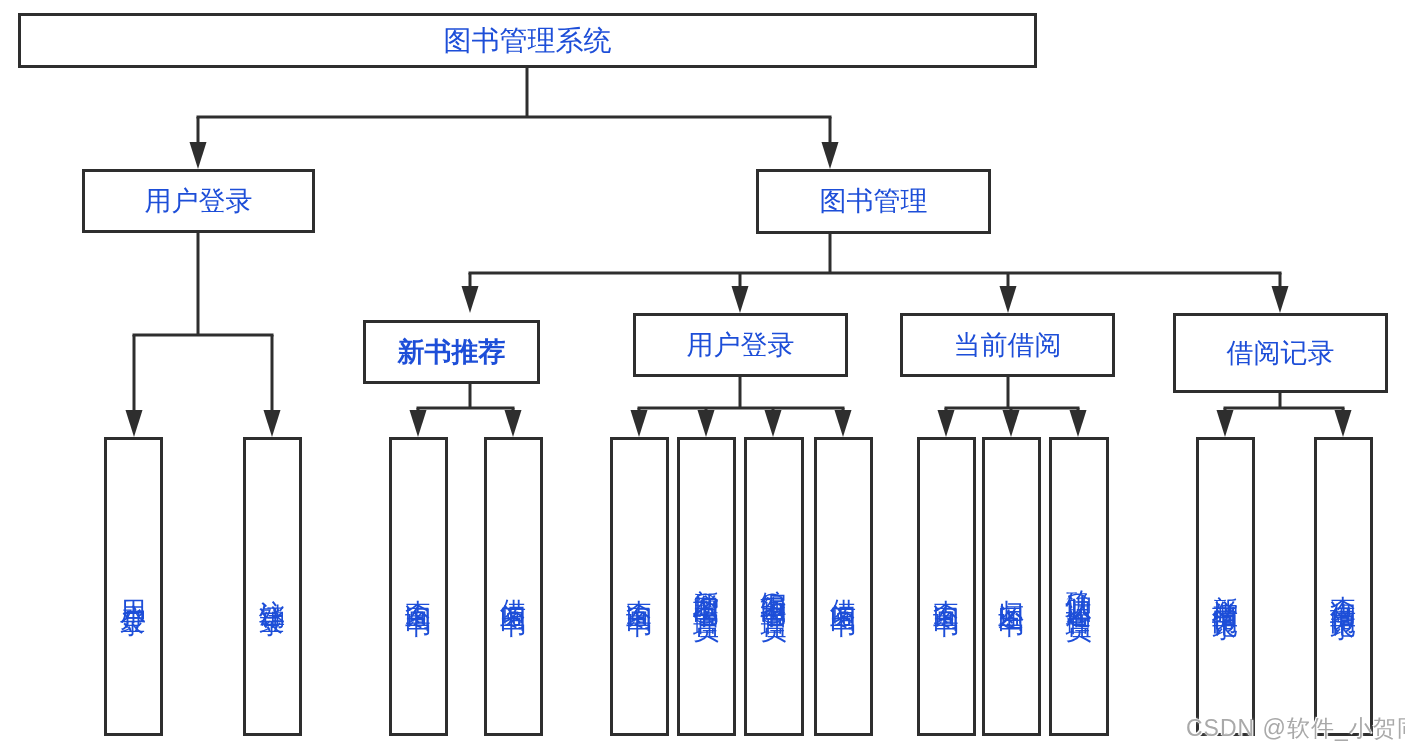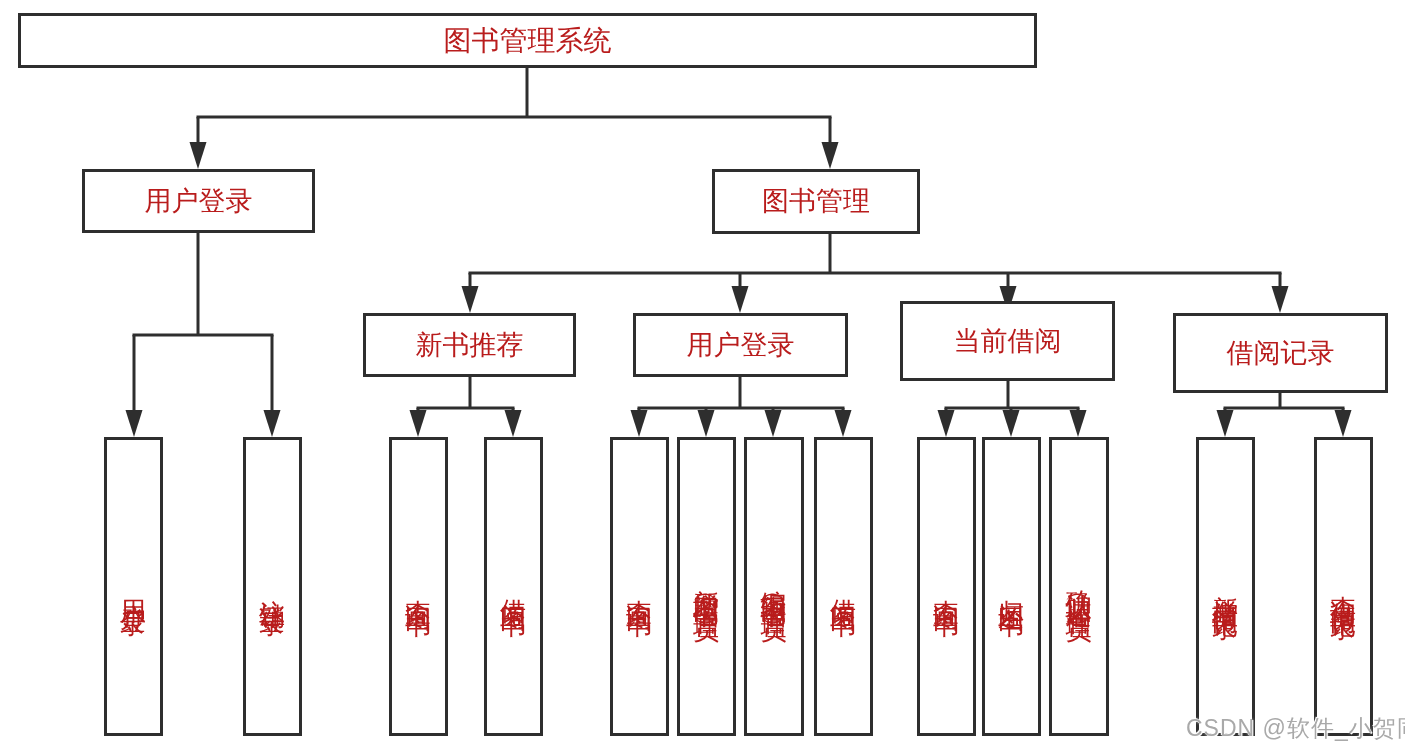--- a/index.html
+++ b/index.html
@@ -19,21 +19,21 @@
     position: absolute;
     left: 0;
     top: 0;
     z-index: 0;
   }
   .node {
     position: absolute;
     box-sizing: border-box;
     background: #ffffff;
     border: 3px solid #2e2e2e;
-    color: #b91c1c;
+    color: #1d4ed8;
     display: flex;
     align-items: center;
     justify-content: center;
     z-index: 1;
     font-size: 27px;
     line-height: 1;
     white-space: nowrap;
   }
   .node.root { font-size: 28px; }
   .node.v {
@@ -111,25 +111,25 @@
       <polygon points="1069.5,410 1086.5,410 1078,437" fill="#2e2e2e"></polygon>
       <line x1="1225" y1="408" x2="1225" y2="417" stroke="#2e2e2e" stroke-width="3"></line>
       <polygon points="1216.5,410 1233.5,410 1225,437" fill="#2e2e2e"></polygon>
       <line x1="1343" y1="408" x2="1343" y2="417" stroke="#2e2e2e" stroke-width="3"></line>
       <polygon points="1334.5,410 1351.5,410 1343,437" fill="#2e2e2e"></polygon>
     </svg>
 
   <div class="node root" style="left:18px; top:13px; width:1019px; height:55px;">图书管理系统</div>
 
   <div class="node" style="left:82px; top:169px; width:233px; height:64px;">用户登录</div>
-  <div class="node" style="left:712px; top:169px; width:208px; height:65px;">图书管理</div>
+  <div class="node" style="left:756px; top:169px; width:235px; height:65px;">图书管理</div>
 
-  <div class="node" style="left:363px; top:313px; width:213px; height:64px;">新书推荐</div>
+  <div class="node" style="left:363px; top:320px; width:177px; height:64px;font-weight:bold;">新书推荐</div>
   <div class="node" style="left:633px; top:313px; width:215px; height:64px;">用户登录</div>
-  <div class="node" style="left:900px; top:301px; width:215px; height:80px;">当前借阅</div>
+  <div class="node" style="left:900px; top:313px; width:215px; height:64px;">当前借阅</div>
   <div class="node" style="left:1173px; top:313px; width:215px; height:80px;">借阅记录</div>
 
   <div class="node v" style="left:104px; top:437px; width:59px; height:299px;">用户登录</div>
   <div class="node v" style="left:243px; top:437px; width:59px; height:299px;">注销登录</div>
 
   <div class="node v" style="left:389px; top:437px; width:59px; height:299px;">查询图书</div>
   <div class="node v" style="left:484px; top:437px; width:59px; height:299px;">借阅图书</div>
 
   <div class="node v" style="left:610px; top:437px; width:59px; height:299px;">查询图书</div>
   <div class="node v" style="left:677px; top:437px; width:59px; height:299px;">新增图书（管理员）</div>

